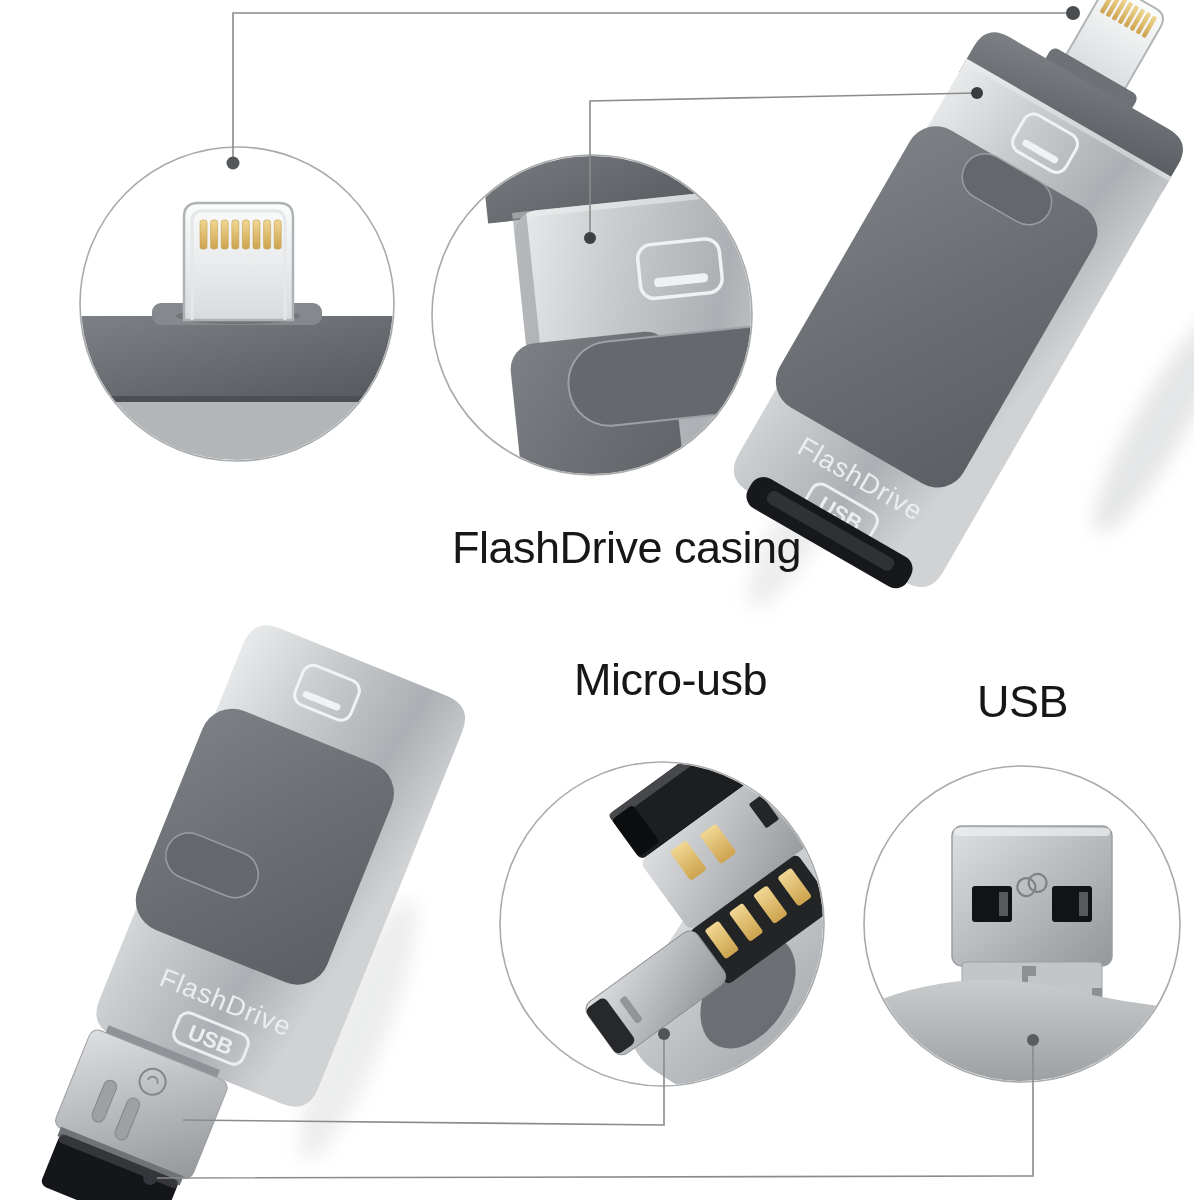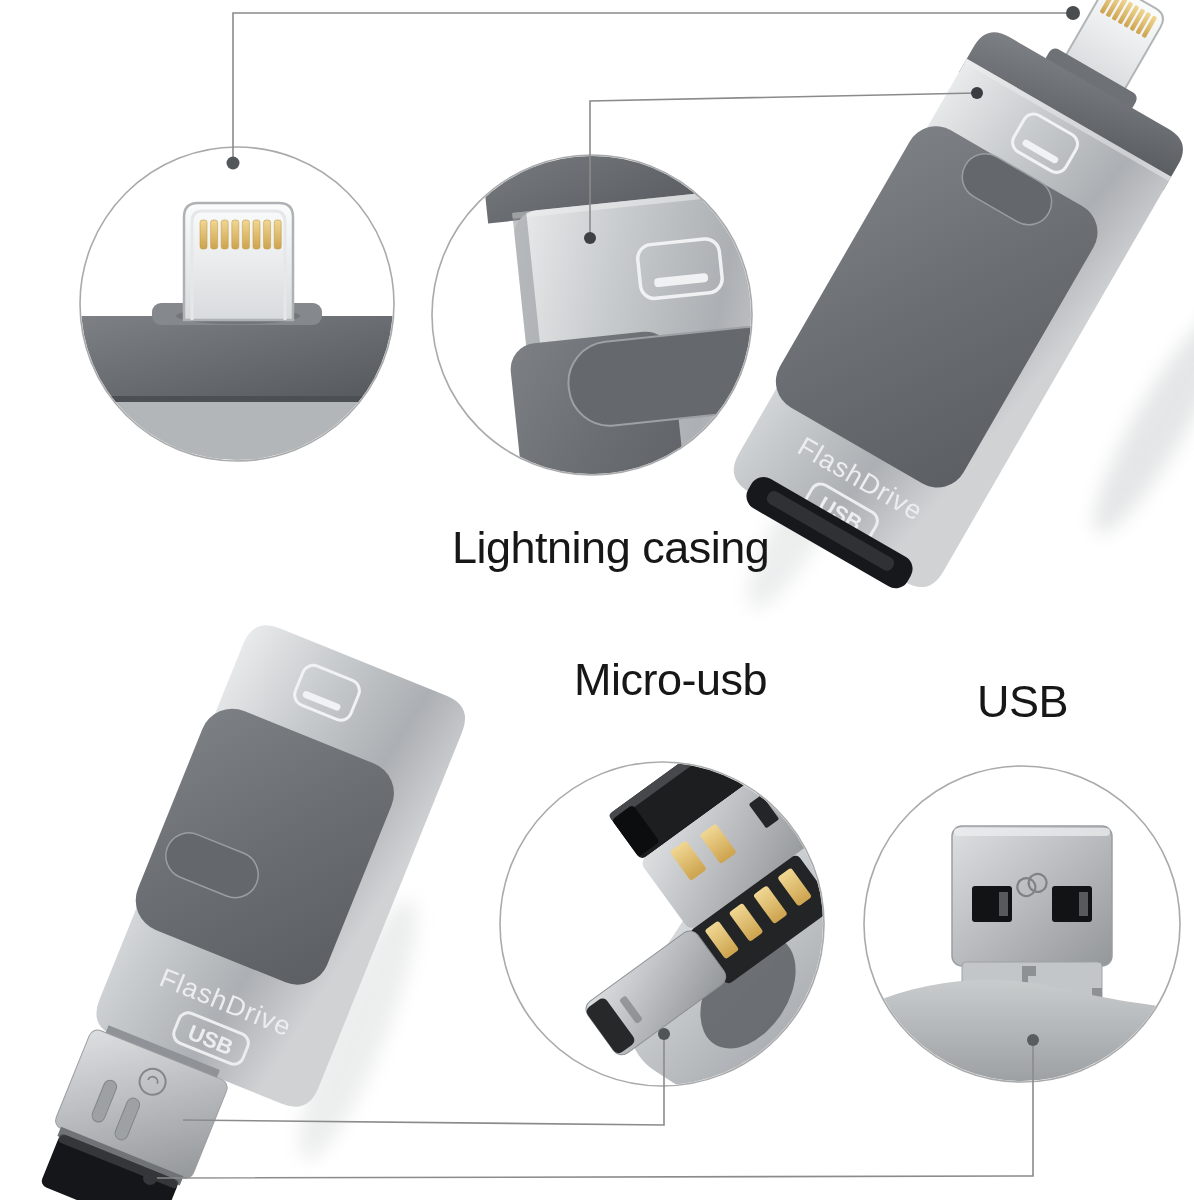--- a/index.html
+++ b/index.html
@@ -241,16 +241,16 @@
     <circle cx="233" cy="163" r="6.5" fill="#54575a"></circle>
     <circle cx="1073" cy="13" r="7" fill="#4a4d50"></circle>
     <circle cx="590" cy="238" r="6" fill="#3e4143"></circle>
     <circle cx="977" cy="93" r="6" fill="#3a3d40"></circle>
     <circle cx="664" cy="1034" r="6" fill="#515457"></circle>
     <circle cx="150" cy="1178" r="7" fill="#33363a"></circle>
     <circle cx="1033" cy="1040" r="6" fill="#5a5d60"></circle>
   </g>
 </svg>
 
-<div class="label" style="left:452px; top:523px;">Lightning casing</div>
+<div class="label" style="left:452px; top:523px;">FlashDrive casing</div>
 <div class="label" style="left:574px; top:655px;">Micro-usb</div>
 <div class="label" style="left:977px; top:677px;">USB</div>
 </div>
 
 </body></html>

